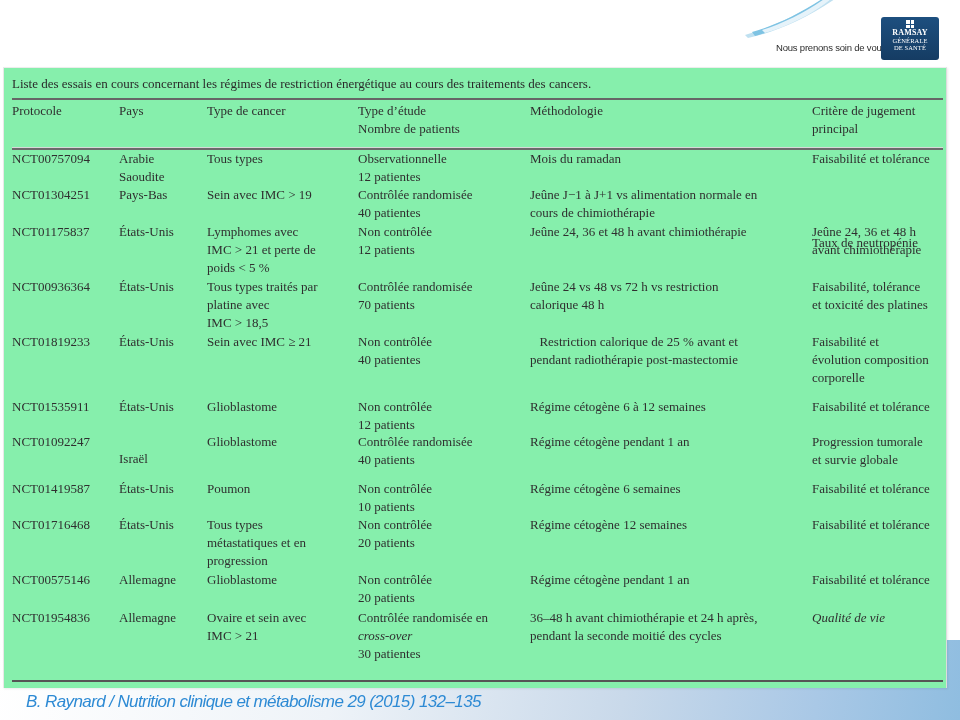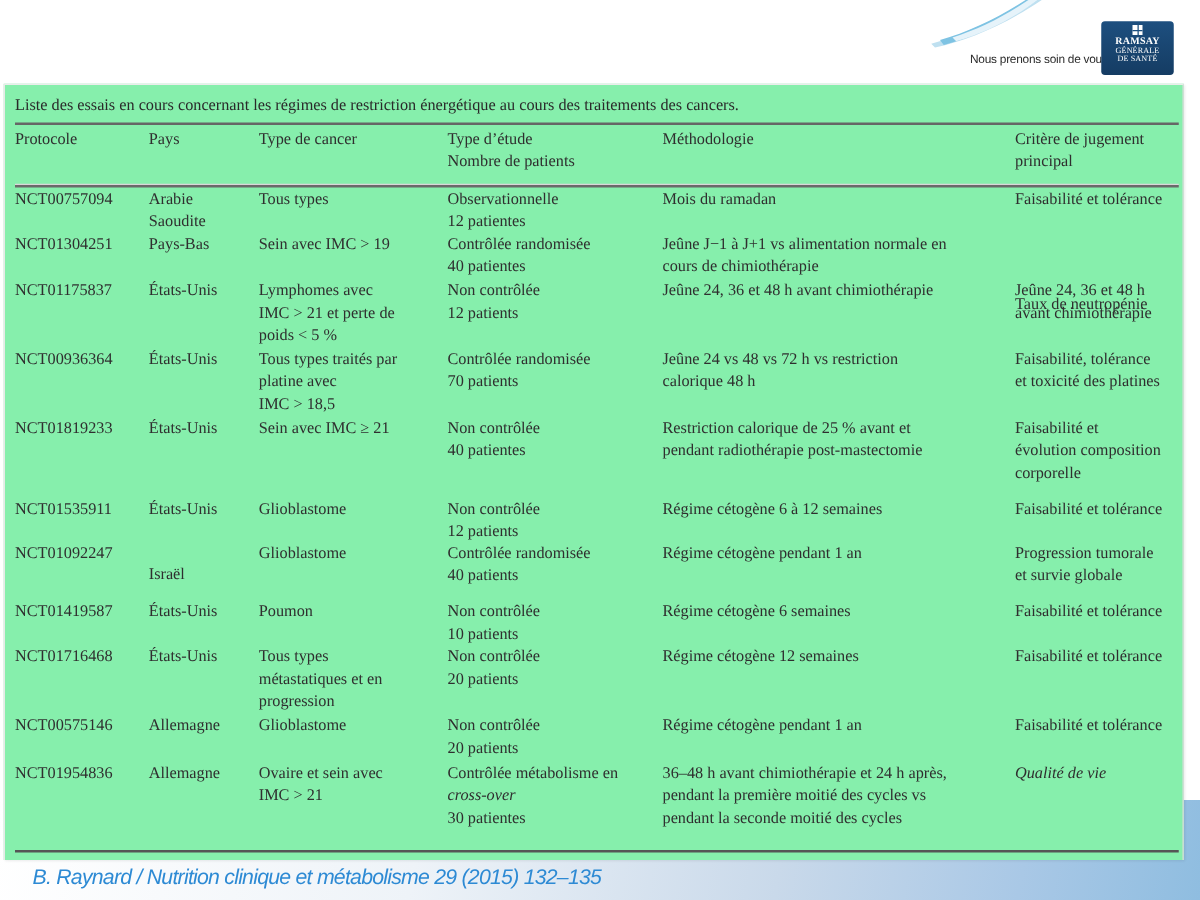--- a/index.html
+++ b/index.html
@@ -200,21 +200,21 @@
       <div class="cell" style="left: 115px; top: 265px;">
         <span class="ln">États-Unis</span>
       </div>
       <div class="cell" style="left: 203px; top: 265px;">
         <span class="ln">Sein avec IMC ≥ 21</span>
       </div>
       <div class="cell" style="left: 354px; top: 265px;">
         <span class="ln">Non contrôlée</span>
         <span class="ln">40 patientes</span>
       </div>
-      <div class="cell" style="left: 526px; top: 265px;">
+      <div class="cell" style="left: 526px; top: 265px; text-align: right;">
         <span class="ln">Restriction calorique de 25 % avant et</span>
         <span class="ln">pendant radiothérapie post-mastectomie</span>
       </div>
       <div class="cell" style="left: 808px; top: 265px;">
         <span class="ln">Faisabilité et</span>
         <span class="ln">évolution composition</span>
         <span class="ln">corporelle</span>
       </div>
       <div class="cell" style="left: 8px; top: 330px;">
         <span class="ln">NCT01535911</span>
@@ -318,27 +318,26 @@
         <span class="ln">NCT01954836</span>
       </div>
       <div class="cell" style="left: 115px; top: 541px;">
         <span class="ln">Allemagne</span>
       </div>
       <div class="cell" style="left: 203px; top: 541px;">
         <span class="ln">Ovaire et sein avec</span>
         <span class="ln">IMC &gt; 21</span>
       </div>
       <div class="cell" style="left: 354px; top: 541px;">
-        <span class="ln">Contrôlée métabolisme en</span>
+        <span class="ln">Contrôlée randomisée en</span>
         <span class="ln"><em>cross-over</em></span>
         <span class="ln">30 patientes</span>
       </div>
       <div class="cell" style="left: 526px; top: 541px;">
         <span class="ln">36–48 h avant chimiothérapie et 24 h après,</span>
-        <span class="ln">pendant la première moitié des cycles vs</span>
         <span class="ln">pendant la seconde moitié des cycles</span>
       </div>
       <div class="cell" style="left: 808px; top: 541px; font-style: italic;">
         <span class="ln">Qualité de vie</span>
       </div>
     </div>
 </div>
 
 <div class="footer-ref">B. Raynard / Nutrition clinique et métabolisme 29 (2015) 132–135</div>
 

